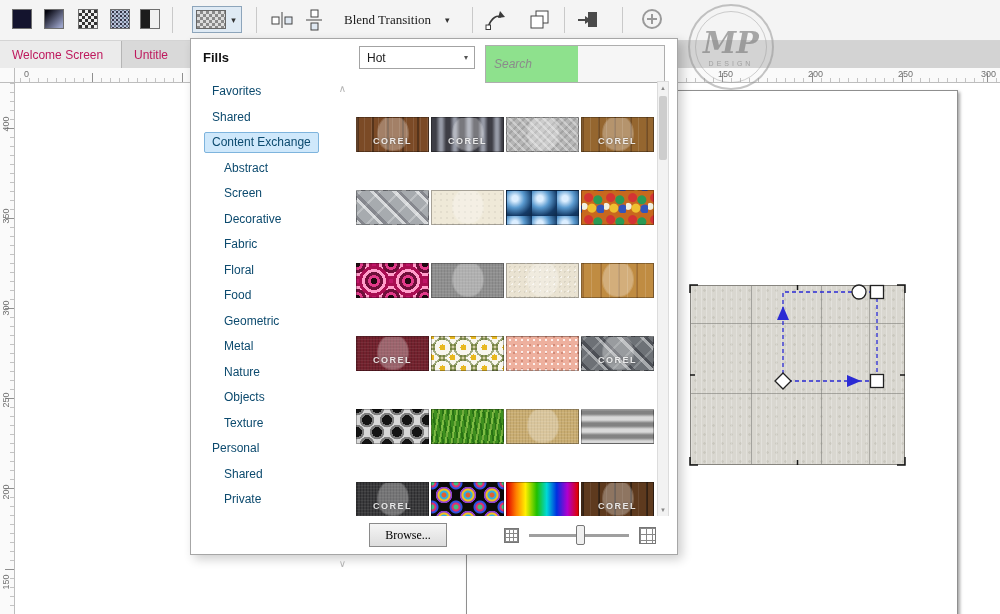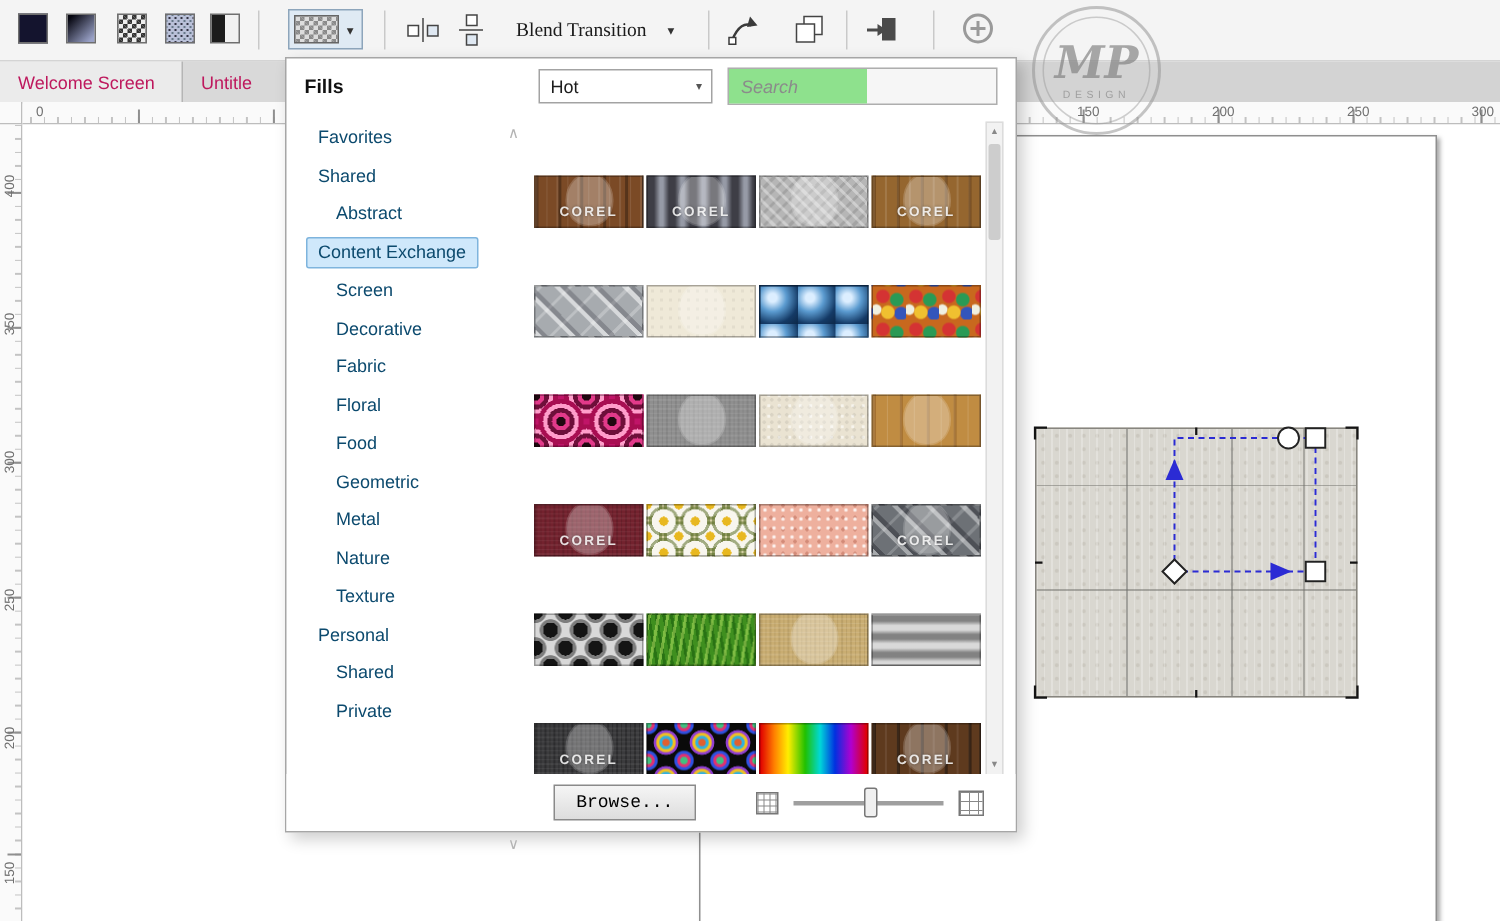--- a/index.html
+++ b/index.html
@@ -92,21 +92,21 @@
   .wmark .mpsub{font-size:7px;letter-spacing:3px;color:rgba(125,125,125,.6);margin-top:2px;}
 
   
   .panel{position:absolute;left:190px;top:38px;width:488px;height:517px;background:#fff;
          border:1px solid #a6a6a6;box-shadow:4px 4px 10px rgba(0,0,0,.20);box-sizing:border-box;z-index:50;}
   .p-title{position:absolute;left:12px;top:11px;font-size:13px;font-weight:bold;color:#111;}
   .combo{position:absolute;left:168px;top:7px;width:116px;height:23px;border:1px solid #a3a3a3;
          background:#fff;display:flex;align-items:center;box-sizing:border-box;cursor:pointer;}
   .combo .cv{flex:1;font-size:12px;padding-left:7px;color:#1c1c1c;}
   .combo .ca{width:16px;text-align:center;font-size:8px;color:#555;}
-  .searchbox{position:absolute;left:294px;top:6px;width:180px;height:25px;border:1px solid #aeaeae;
+  .searchbox{position:absolute;left:294px;top:6px;width:180px;height:38px;border:1px solid #aeaeae;
          background:#f6f6f6;box-sizing:border-box;cursor:text;}
   .searchgreen{position:absolute;left:0;top:0;width:92px;height:100%;background:#8ee18d;
          display:flex;align-items:center;}
   .searchph{font-size:12px;font-style:italic;color:#8b8b8b;padding-left:8px;}
 
   .cats{position:absolute;left:0;top:40px;width:163px;height:470px;}
   .cat{height:25.5px;display:flex;align-items:center;padding-left:20px;font-size:12px;
        color:#0c4a6e;cursor:pointer;}
   .cat.ind{padding-left:32px;}
   .cat .lbl{display:inline-block;padding:2px 7px 3px;margin-left:-7px;border:1px solid transparent;
@@ -217,23 +217,23 @@
            border:1px solid #dcdcdc;box-sizing:border-box;}
   .ps-btn{position:absolute;left:0;width:10px;height:12px;font-size:6px;color:#888;text-align:center;
            line-height:12px;cursor:pointer;}
   .ps-up{top:0;}
   .ps-dn{bottom:0;}
   .ps-thumb{position:absolute;left:1px;top:14px;width:8px;height:64px;background:#cdcdcd;
            border-radius:2px;cursor:pointer;}
 
   
   .pfoot{position:absolute;left:0;bottom:0;width:100%;height:38px;background:#fff;}
-  .browse{position:absolute;left:178px;top:7px;width:95px;height:24px;font-size:12px;
+  .browse{position:absolute;left:178px;top:7px;width:78px;height:24px;font-size:12px;
           background:linear-gradient(#f5f5f5,#dddddd);border:1px solid #8a8a8a;
-          font-family:Liberation Mono, monospace;cursor:pointer;}
+          font-family:Liberation Serif, serif;cursor:pointer;}
   .gicon{position:absolute;background-color:#fff;border:1px solid #777;box-sizing:border-box;
           background-image:linear-gradient(#888 1px,transparent 1px),linear-gradient(90deg,#888 1px,transparent 1px);
           cursor:pointer;}
   .gicon.small{left:313px;top:12px;width:15px;height:15px;background-size:4px 4px;}
   .gicon.big{left:448px;top:11px;width:17px;height:17px;background-size:6px 6px;}
   .zslider{position:absolute;left:338px;top:0;width:100px;height:38px;cursor:pointer;}
   .ztrack{position:absolute;left:0;top:18px;width:100px;height:3px;background:#9f9f9f;}
   .zthumb{position:absolute;left:47px;top:9px;width:9px;height:20px;background:#f0f0f0;
           border:1px solid #777;border-radius:2px;box-sizing:border-box;cursor:pointer;}
 </style>
@@ -364,27 +364,27 @@
     </div>
 
     <div class="cats">
       <span class="lscroll up">∧</span>
       <div class="cat">
           <span class="lbl">Favorites</span>
         </div>
       <div class="cat">
           <span class="lbl">Shared</span>
         </div>
-      <div class="cat ind">
-          <span class="lbl">Abstract</span>
-        </div>
       <div class="cat sel">
           <span class="lbl">Content Exchange</span>
         </div>
       <div class="cat ind">
+          <span class="lbl">Abstract</span>
+        </div>
+      <div class="cat ind">
           <span class="lbl">Screen</span>
         </div>
       <div class="cat ind">
           <span class="lbl">Decorative</span>
         </div>
       <div class="cat ind">
           <span class="lbl">Fabric</span>
         </div>
       <div class="cat ind">
           <span class="lbl">Floral</span>
@@ -393,20 +393,23 @@
           <span class="lbl">Food</span>
         </div>
       <div class="cat ind">
           <span class="lbl">Geometric</span>
         </div>
       <div class="cat ind">
           <span class="lbl">Metal</span>
         </div>
       <div class="cat ind">
           <span class="lbl">Nature</span>
+        </div>
+      <div class="cat ind">
+          <span class="lbl">Objects</span>
         </div>
       <div class="cat ind">
           <span class="lbl">Texture</span>
         </div>
       <div class="cat">
           <span class="lbl">Personal</span>
         </div>
       <div class="cat ind">
           <span class="lbl">Shared</span>
         </div>

